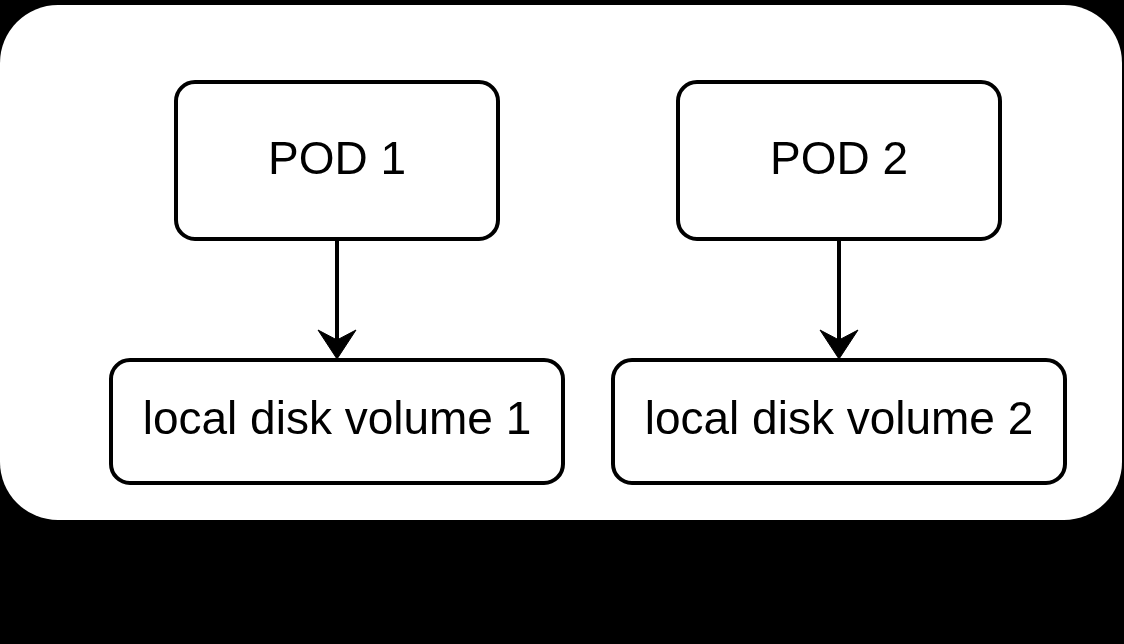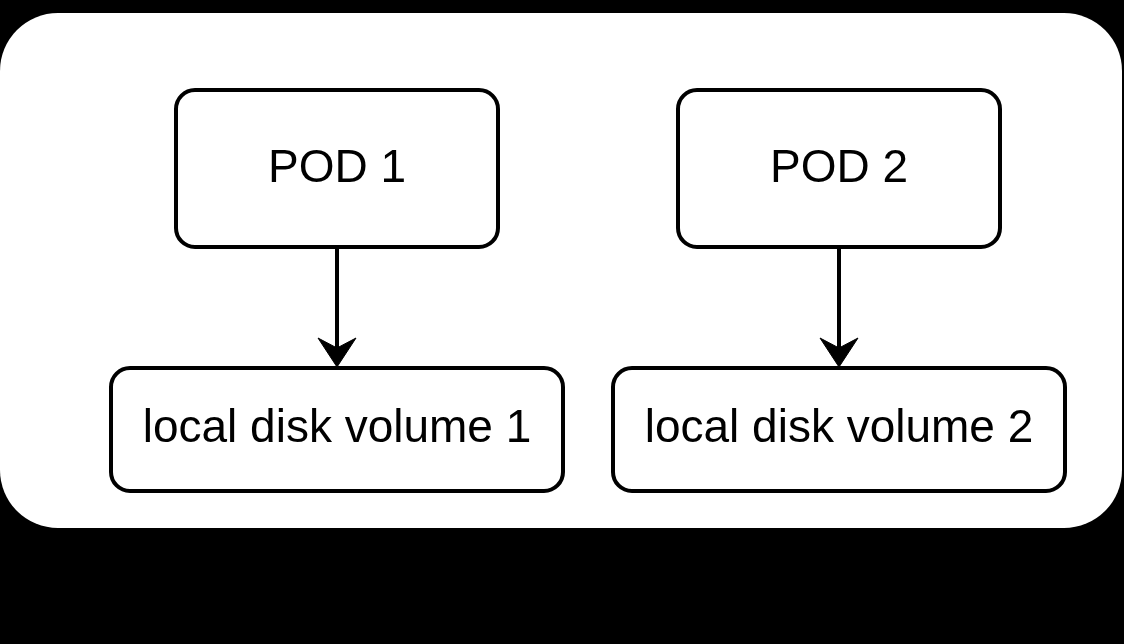--- a/index.html
+++ b/index.html
@@ -12,21 +12,20 @@
     width: 1124px;
     height: 644px;
     overflow: hidden;
     font-family: "Liberation Sans", sans-serif;
   }
   #canvas {
     position: relative;
     width: 1124px;
     height: 456px;
     background: #000000;
-    margin-top: 8px;
   }
   #diagram-svg {
     position: absolute;
     left: 0;
     top: 0;
     width: 1124px;
     height: 644px;
     display: block;
   }
   .node-label {

